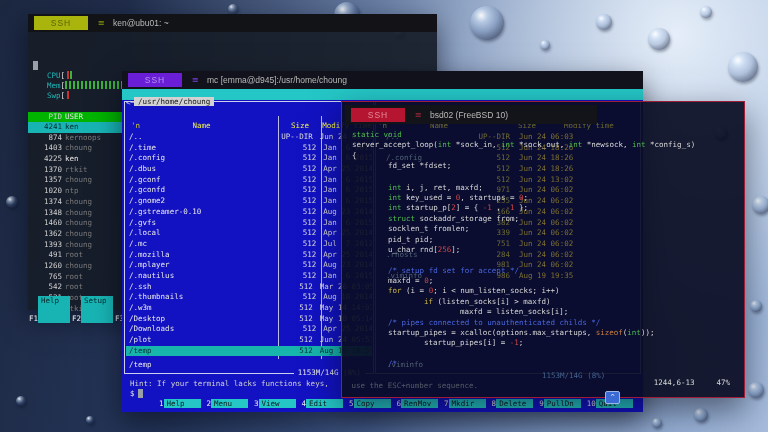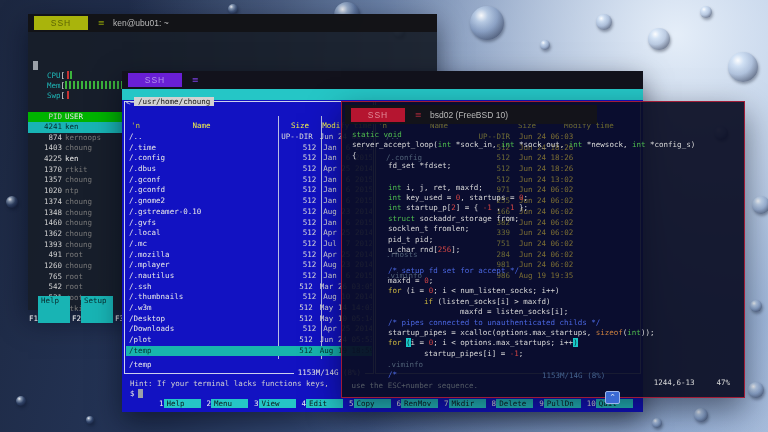--- a/index.html
+++ b/index.html
@@ -271,20 +271,21 @@
             <span class="l"></span>
           </span>
       </div>
     </div>
   </section>
 
   <section class="win win-mc">
     <div class="tbar">
       <span class="tab tab-p">SSH</span>
       <span class="burger bg-p">≡</span>
+      <span class="ttitle">mc [emma@d945]:/usr/home/choung</span>
     </div>
     <div class="mcmenu">
       <span class="mitem"></span>
         <span class="mitem"></span>
         <span class="mitem"></span>
         <span class="mitem"></span>
         <span class="mitem"></span>
     </div>
     <div class="panel panel-l">
       <span class="patharrow">&lt;─</span>
@@ -574,21 +575,20 @@
         <div class="cl" style="padding-left: 36px;"><span>pid_t pid;</span></div>
         <div class="cl" style="padding-left: 36px;"><span>u_char rnd[</span><span class="tk-n">256</span><span>];</span></div>
         <div class="cl" style="padding-left: 0px;"> </div>
         <div class="cl" style="padding-left: 36px;"><span class="tk-c">/* setup fd set for accept */</span></div>
         <div class="cl" style="padding-left: 36px;"><span>maxfd = </span><span class="tk-n">0</span><span>;</span></div>
         <div class="cl" style="padding-left: 36px;"><span class="tk-s">for</span><span> (i = </span><span class="tk-n">0</span><span>; i &lt; num_listen_socks; i++)</span></div>
         <div class="cl" style="padding-left: 72px;"><span class="tk-s">if</span><span> (listen_socks[i] &gt; maxfd)</span></div>
         <div class="cl" style="padding-left: 108px;"><span>maxfd = listen_socks[i];</span></div>
         <div class="cl" style="padding-left: 36px;"><span class="tk-c">/* pipes connected to unauthenticated childs */</span></div>
         <div class="cl" style="padding-left: 36px;"><span>startup_pipes = xcalloc(options.max_startups, </span><span class="tk-z">sizeof</span><span>(</span><span class="tk-t">int</span><span>));</span></div>
-        <div class="cl" style="padding-left: 36px;"><span class="tk-s">for</span><span> </span><span class="tk-m">(</span><span>i = </span><span class="tk-n">0</span><span>; i &lt; options.max_startups; i++</span><span class="tk-m">)</span></div>
         <div class="cl" style="padding-left: 72px;"><span>startup_pipes[i] = </span><span class="tk-n">-1</span><span>;</span></div>
         <div class="cl" style="padding-left: 0px;"> </div>
         <div class="cl" style="padding-left: 36px;"><span class="tk-c">/*</span></div>
       </div>
     <div class="vruler"><span>1244,6-13</span><span class="pct">47%</span></div>
     <div class="vtabstrip">
       <span class="tab tab-r">SSH</span>
       <span class="burger bg-r">≡</span>
       <span class="ttitle">bsd02 (FreeBSD 10)</span>
     </div>

